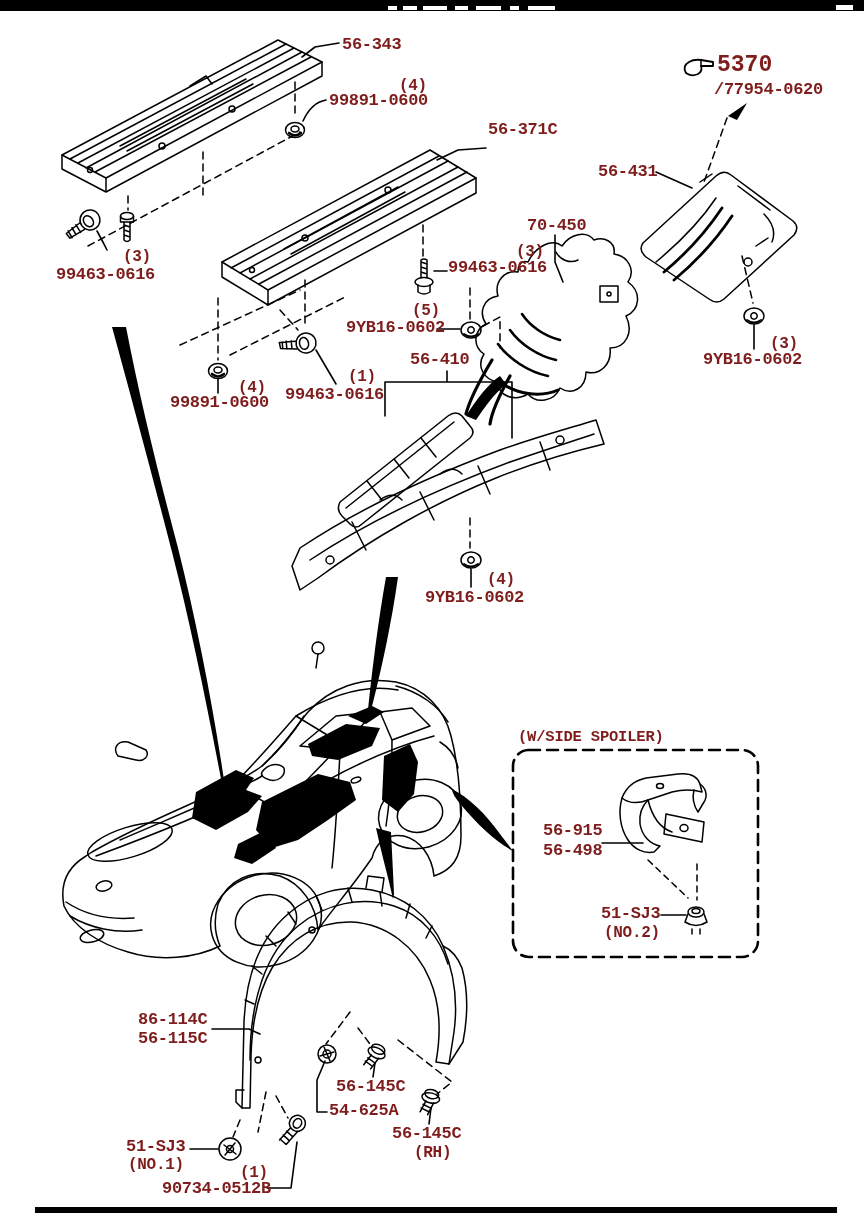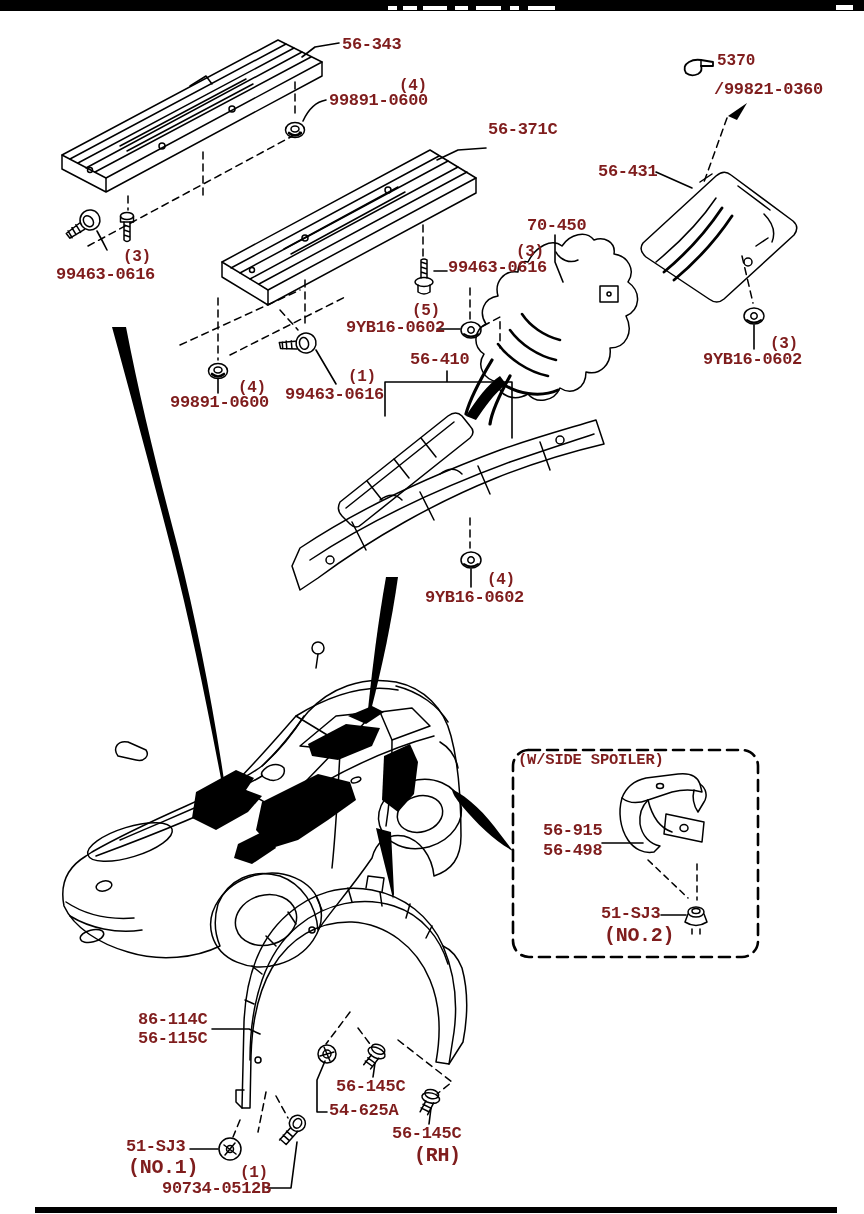--- a/index.html
+++ b/index.html
@@ -7,23 +7,23 @@
     position:relative;width:864px;height:1214px;background:#ffffff;
     overflow:hidden;font-family:"Liberation Sans",sans-serif;margin:0 auto;
   }
   svg{position:absolute;left:0;top:0;}
   .lbl{
     position:absolute;color:#7f1d1d;font-weight:700;font-size:17px;
     letter-spacing:-0.3px;white-space:nowrap;line-height:1.05;
     font-family:Liberation Mono, monospace;
   }
   .qty{font-size:16px;}
-  .ref-num{font-size:16px;letter-spacing:0;text-align:right;}
+  .ref-num{font-size:23px;letter-spacing:0;text-align:right;}
   .box-title{font-size:15.5px;letter-spacing:-0.2px;}
-  .small{font-size:20px;}
+  .small{font-size:16px;}
 </style>
 </head>
 <body>
 
 <div class="stage">
 
 <svg width="864" height="1214" viewBox="0 0 864 1214">
   <g stroke="#000" fill="none" stroke-width="1.5" stroke-linecap="round" stroke-linejoin="round">
 
     <g>
@@ -308,21 +308,21 @@
     </g>
   </g>
 </svg>
 
 <div class="lbl" style="left:342px;top:36px">56-343</div>
 <div class="lbl qty" style="left:399px;top:78px">(4)</div>
 <div class="lbl" style="left:329px;top:92px">99891-0600</div>
 <div class="lbl" style="left:488px;top:121px">56-371C</div>
 
 <div class="lbl ref-num" style="left:717px;top:53px">5370</div>
-<div class="lbl" style="left:714px;top:81px">/99821-0360</div>
+<div class="lbl" style="left:714px;top:81px">/77954-0620</div>
 
 <div class="lbl" style="left:598px;top:163px">56-431</div>
 <div class="lbl" style="left:527px;top:217px">70-450</div>
 
 <div class="lbl qty" style="left:123px;top:249px">(3)</div>
 <div class="lbl" style="left:56px;top:266px">99463-0616</div>
 
 <div class="lbl qty" style="left:516px;top:244px">(3)</div>
 <div class="lbl" style="left:448px;top:259px">99463-0616</div>
 
@@ -336,21 +336,21 @@
 
 <div class="lbl qty" style="left:348px;top:369px">(1)</div>
 <div class="lbl" style="left:285px;top:386px">99463-0616</div>
 
 <div class="lbl qty" style="left:770px;top:336px">(3)</div>
 <div class="lbl" style="left:703px;top:351px">9YB16-0602</div>
 
 <div class="lbl qty" style="left:487px;top:572px">(4)</div>
 <div class="lbl" style="left:425px;top:589px">9YB16-0602</div>
 
-<div class="lbl box-title" style="left:518px;top:752px">(W/SIDE SPOILER)</div>
+<div class="lbl box-title" style="left:518px;top:729px">(W/SIDE SPOILER)</div>
 <div class="lbl" style="left:543px;top:822px">56-915</div>
 <div class="lbl" style="left:543px;top:842px">56-498</div>
 <div class="lbl" style="left:601px;top:905px">51-SJ3</div>
 <div class="lbl small" style="left:604px;top:925px">(NO.2)</div>
 
 <div class="lbl" style="left:138px;top:1011px">86-114C</div>
 <div class="lbl" style="left:138px;top:1030px">56-115C</div>
 <div class="lbl" style="left:336px;top:1078px">56-145C</div>
 <div class="lbl" style="left:329px;top:1102px">54-625A</div>
 <div class="lbl" style="left:392px;top:1125px">56-145C</div>

